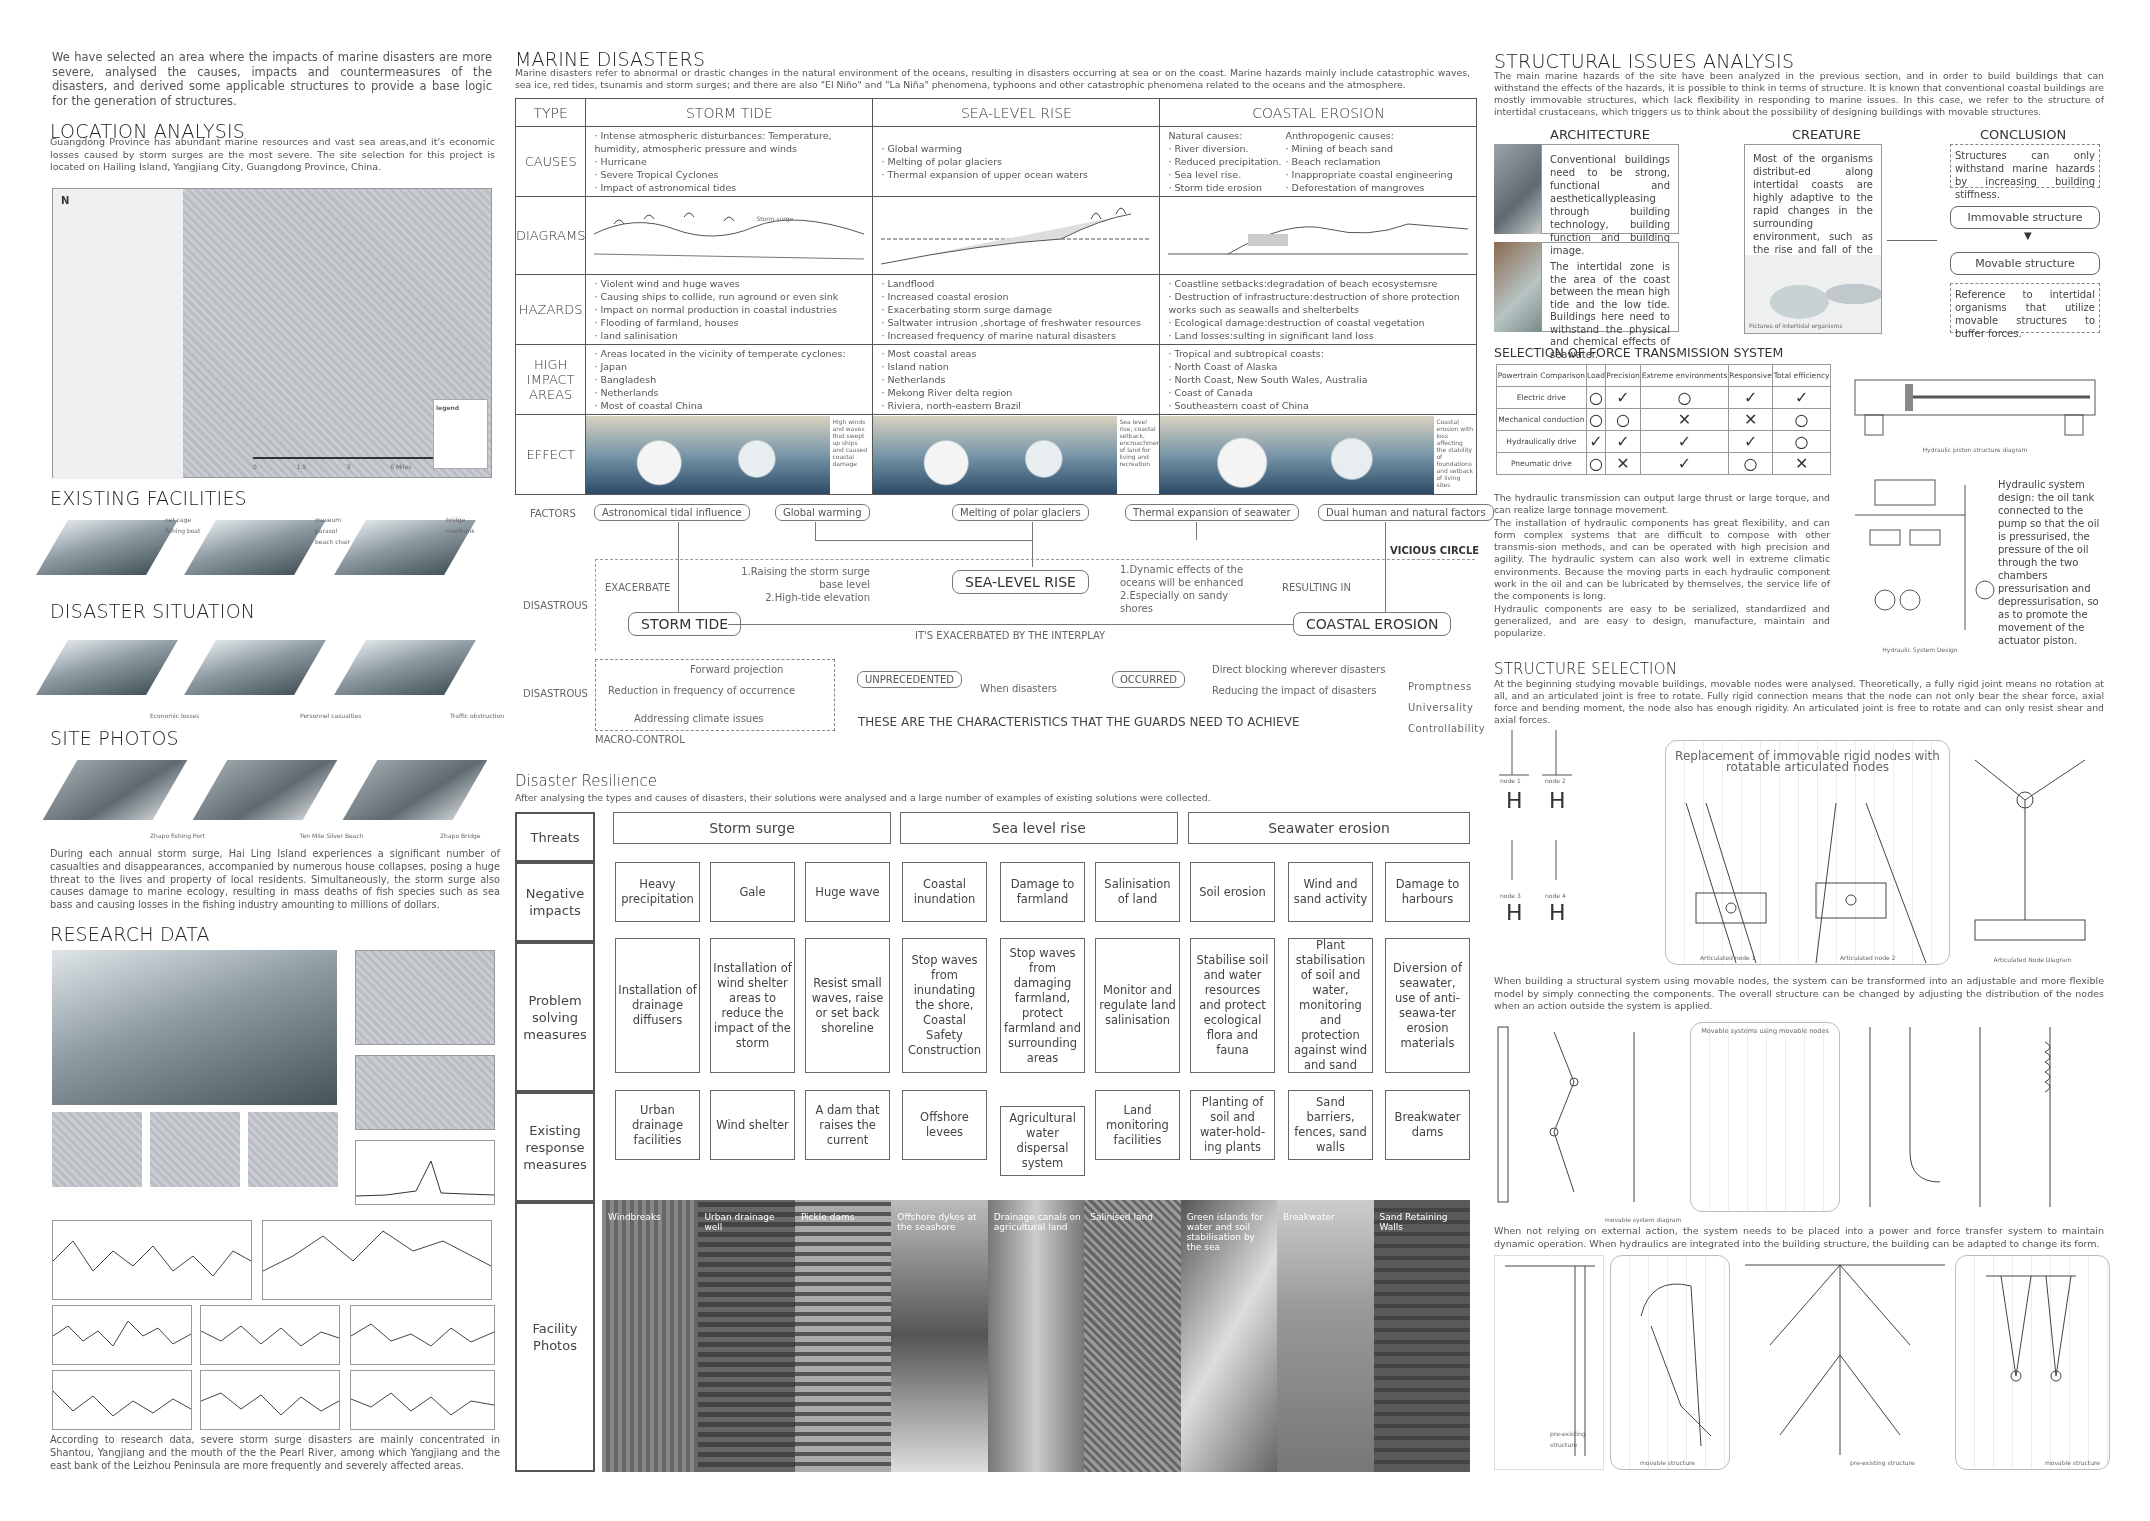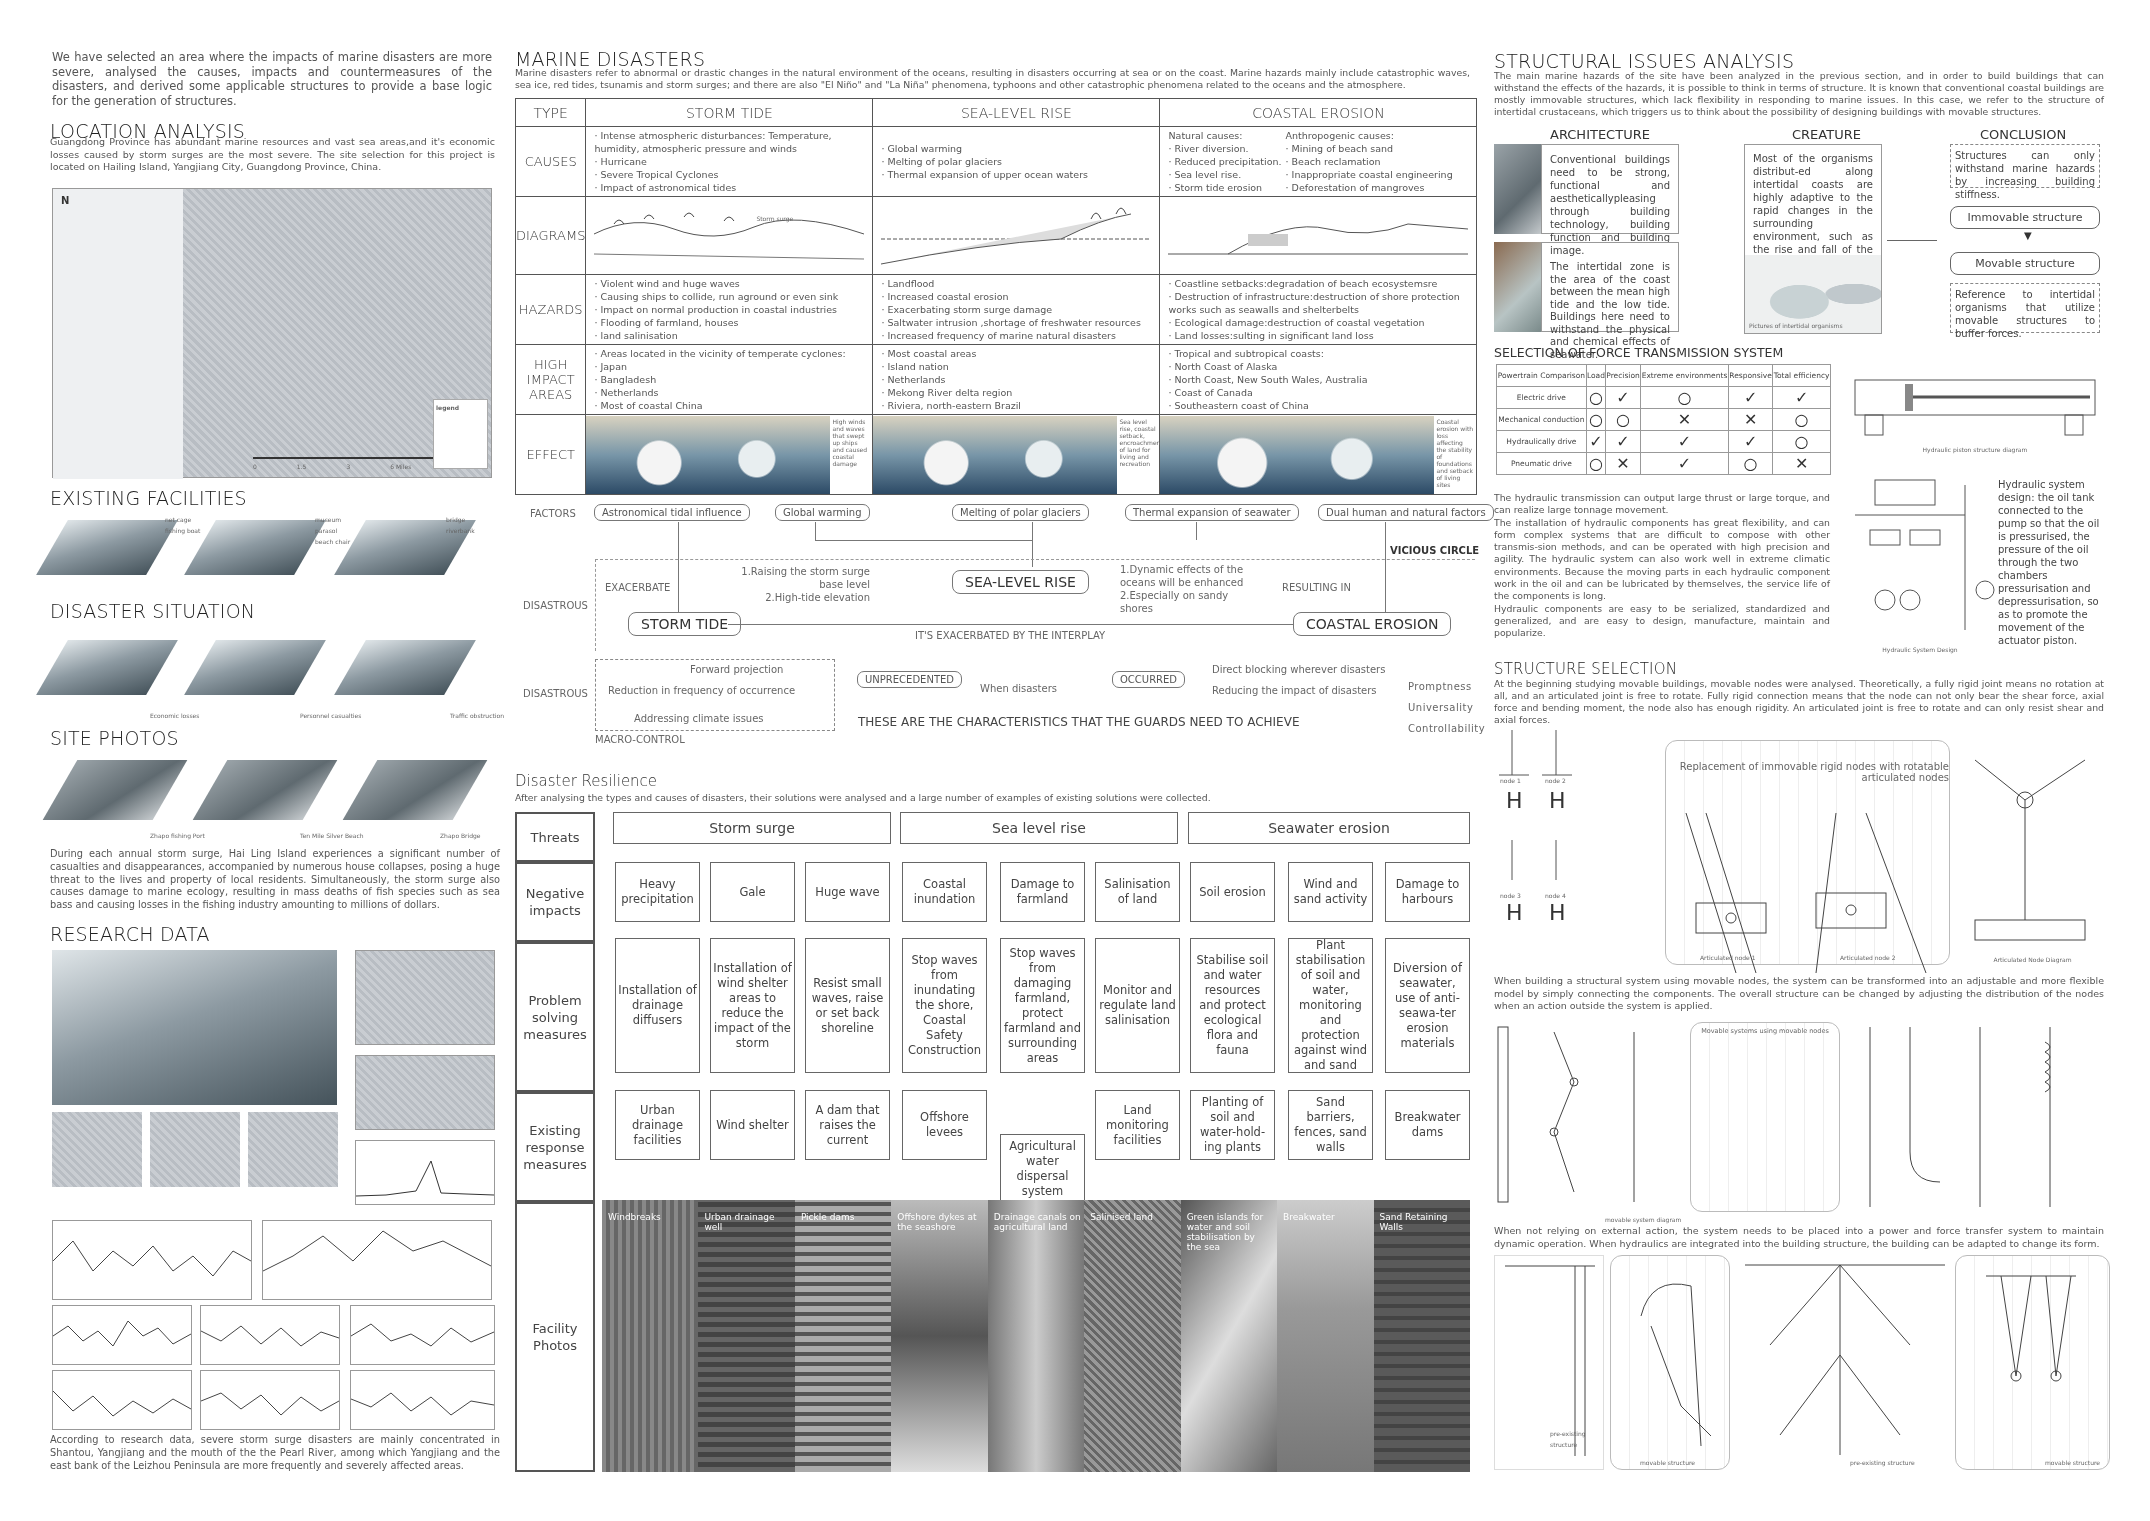--- a/index.html
+++ b/index.html
@@ -321,21 +321,21 @@
 <div class="abs dr-box" style="left:1000px;top:938px;width:85px;height:135px">Stop waves from damaging farmland, protect farmland and surrounding areas</div>
 <div class="abs dr-box" style="left:1095px;top:938px;width:85px;height:135px">Monitor and regulate land salinisation</div>
 <div class="abs dr-box" style="left:1190px;top:938px;width:85px;height:135px">Stabilise soil and water resources and protect ecological flora and fauna</div>
 <div class="abs dr-box" style="left:1288px;top:938px;width:85px;height:135px">Plant stabilisation of soil and water, monitoring and protection against wind and sand</div>
 <div class="abs dr-box" style="left:1385px;top:938px;width:85px;height:135px">Diversion of seawater, use of anti-seawa-ter erosion materials</div>
 
 <div class="abs dr-box" style="left:615px;top:1090px;width:85px;height:70px">Urban drainage facilities</div>
 <div class="abs dr-box" style="left:710px;top:1090px;width:85px;height:70px">Wind shelter</div>
 <div class="abs dr-box" style="left:805px;top:1090px;width:85px;height:70px">A dam that raises the current</div>
 <div class="abs dr-box" style="left:902px;top:1090px;width:85px;height:70px">Offshore levees</div>
-<div class="abs dr-box" style="left:1000px;top:1134px;width:85px;height:70px">Agricultural water dispersal system</div>
+<div class="abs dr-box" style="left:1000px;top:1106px;width:85px;height:70px">Agricultural water dispersal system</div>
 <div class="abs dr-box" style="left:1095px;top:1090px;width:85px;height:70px">Land monitoring facilities</div>
 <div class="abs dr-box" style="left:1190px;top:1090px;width:85px;height:70px">Planting of soil and water-hold-ing plants</div>
 <div class="abs dr-box" style="left:1288px;top:1090px;width:85px;height:70px">Sand barriers, fences, sand walls</div>
 <div class="abs dr-box" style="left:1385px;top:1090px;width:85px;height:70px">Breakwater dams</div>
 
 <div class="abs" style="left:602px;top:1200px;width:868px;height:272px;display:flex">
   <div class="photo" style="flex:1;position:relative;background:repeating-linear-gradient(90deg,#888 0 4px,#666 4px 8px)">
       <span class="abs" style="left:6px;top:12px;color:#fff;font-size:9px">Windbreaks</span>
     </div>
   <div class="photo" style="flex:1;position:relative;background:repeating-linear-gradient(0deg,#666 0 5px,#444 5px 10px)">
@@ -478,21 +478,21 @@
         <text x="12" y="190" font-size="22" fill="#333" stroke="none">H</text>
         <text x="55" y="190" font-size="22" fill="#333" stroke="none">H</text>
       </g>
     </svg>
 </div>
 <div class="abs tiny" style="left:1500px;top:775px;font-size:6px">node 1</div>
 <div class="abs tiny" style="left:1545px;top:775px;font-size:6px">node 2</div>
 <div class="abs tiny" style="left:1500px;top:890px;font-size:6px">node 3</div>
 <div class="abs tiny" style="left:1545px;top:890px;font-size:6px">node 4</div>
 <div class="abs draw" style="left:1665px;top:740px;width:285px;height:225px">
-  <div class="tiny" style="text-align:right;font-size:10px;margin-top:20px">Replacement of immovable rigid nodes with rotatable articulated nodes</div>
+  <div class="tiny" style="text-align:center;font-size:12px;margin-top:10px">Replacement of immovable rigid nodes with rotatable articulated nodes</div>
   <svg width="283" height="200">
       <g stroke="#444" fill="none">
         <path d="M20,30 L70,190"></path>
         <path d="M40,30 L90,190"></path>
         <rect x="30" y="120" width="70" height="30"></rect>
         <path d="M170,30 L150,190"></path>
         <path d="M200,30 L260,190"></path>
         <rect x="150" y="110" width="70" height="35"></rect>
         <circle cx="65" cy="135" r="5"></circle>
         <circle cx="185" cy="127" r="5"></circle>

